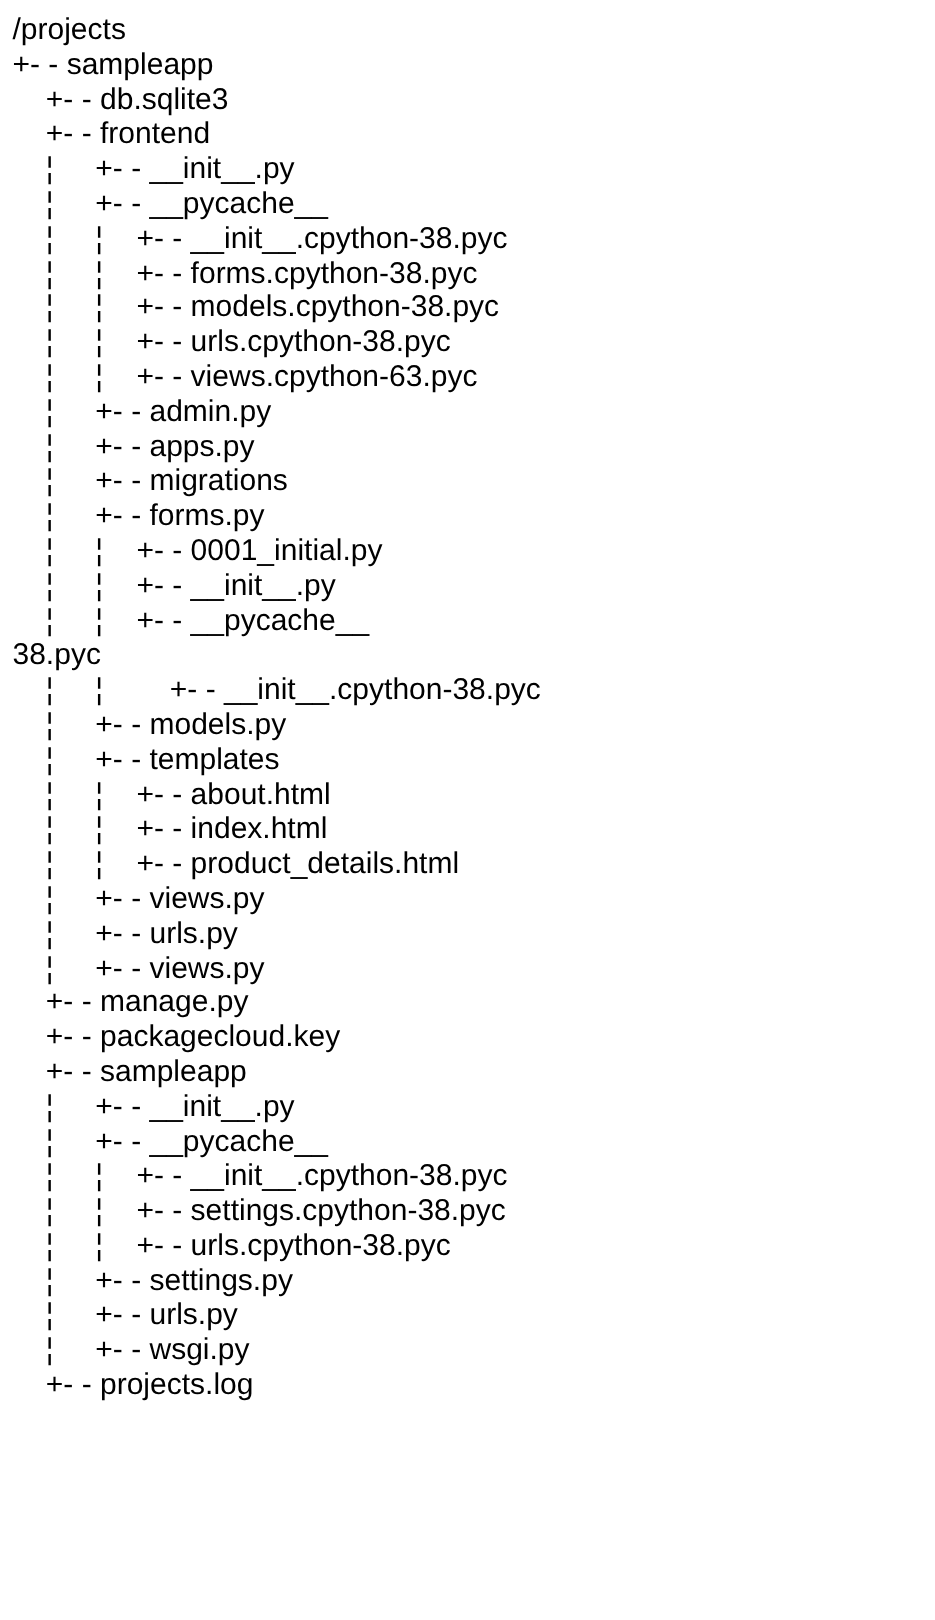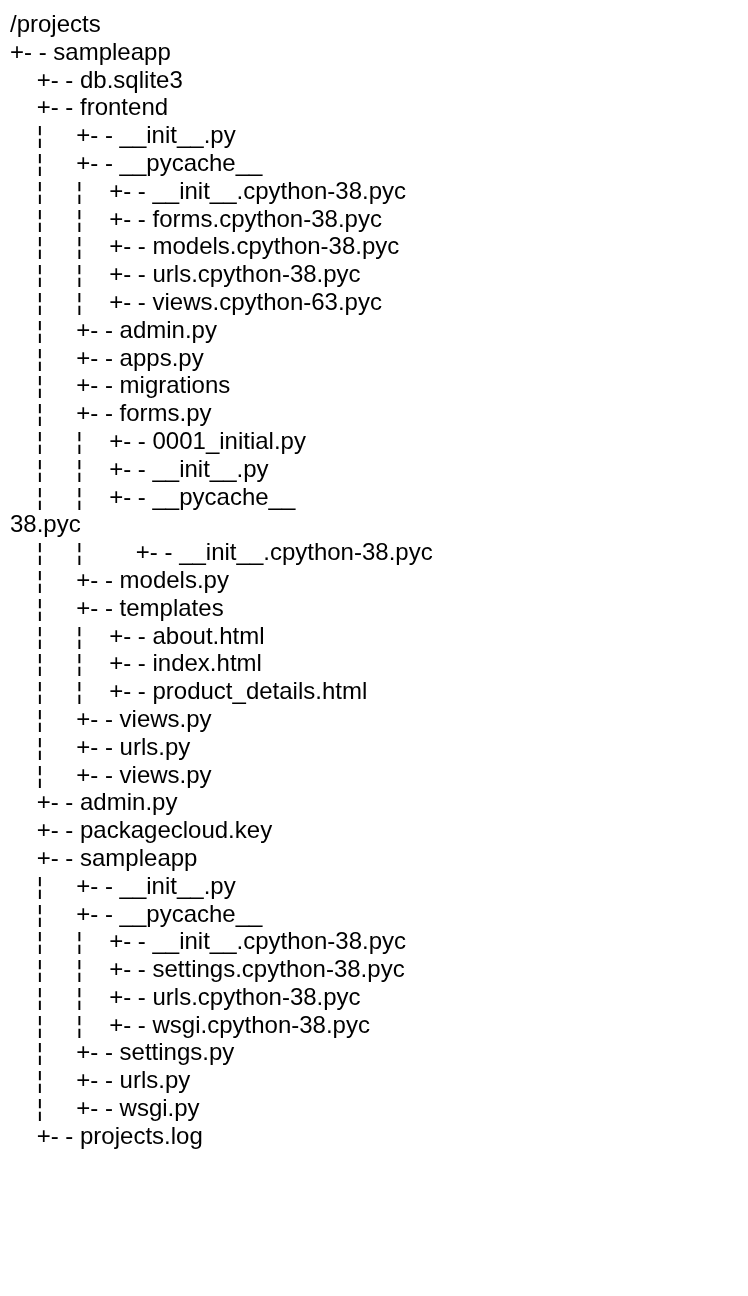--- a/index.html
+++ b/index.html
@@ -49,26 +49,25 @@
     <div class="tree-line">38.pyc</div>
     <div class="tree-line">    ¦     ¦        +- - __init__.cpython-38.pyc</div>
     <div class="tree-line">    ¦     +- - models.py</div>
     <div class="tree-line">    ¦     +- - templates</div>
     <div class="tree-line">    ¦     ¦    +- - about.html</div>
     <div class="tree-line">    ¦     ¦    +- - index.html</div>
     <div class="tree-line">    ¦     ¦    +- - product_details.html</div>
     <div class="tree-line">    ¦     +- - views.py</div>
     <div class="tree-line">    ¦     +- - urls.py</div>
     <div class="tree-line">    ¦     +- - views.py</div>
-    <div class="tree-line">    +- - admin.py</div>
+    <div class="tree-line">    +- - manage.py</div>
     <div class="tree-line">    +- - packagecloud.key</div>
     <div class="tree-line">    +- - sampleapp</div>
     <div class="tree-line">    ¦     +- - __init__.py</div>
     <div class="tree-line">    ¦     +- - __pycache__</div>
     <div class="tree-line">    ¦     ¦    +- - __init__.cpython-38.pyc</div>
     <div class="tree-line">    ¦     ¦    +- - settings.cpython-38.pyc</div>
     <div class="tree-line">    ¦     ¦    +- - urls.cpython-38.pyc</div>
-    <div class="tree-line">    ¦     ¦    +- - wsgi.cpython-38.pyc</div>
     <div class="tree-line">    ¦     +- - settings.py</div>
     <div class="tree-line">    ¦     +- - urls.py</div>
     <div class="tree-line">    ¦     +- - wsgi.py</div>
     <div class="tree-line">    +- - projects.log</div>
   </div>
 
 </body></html>

